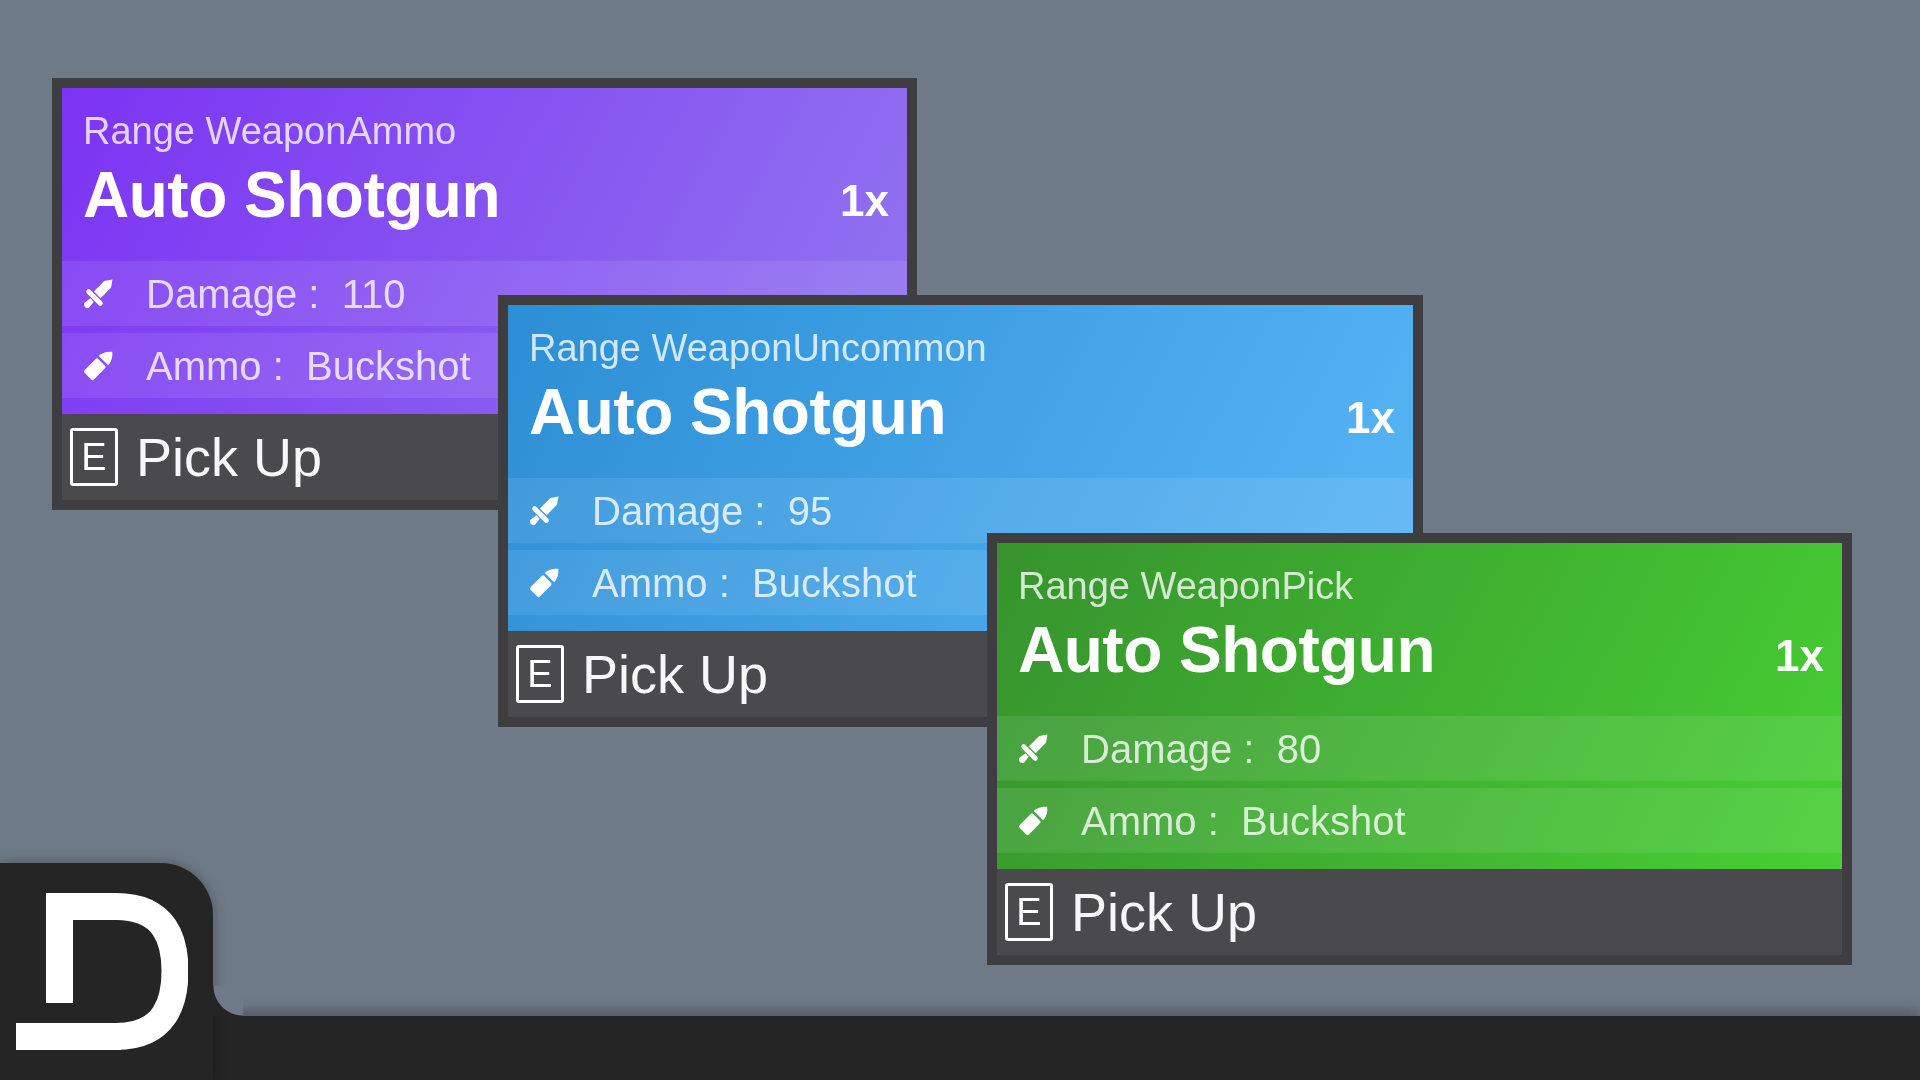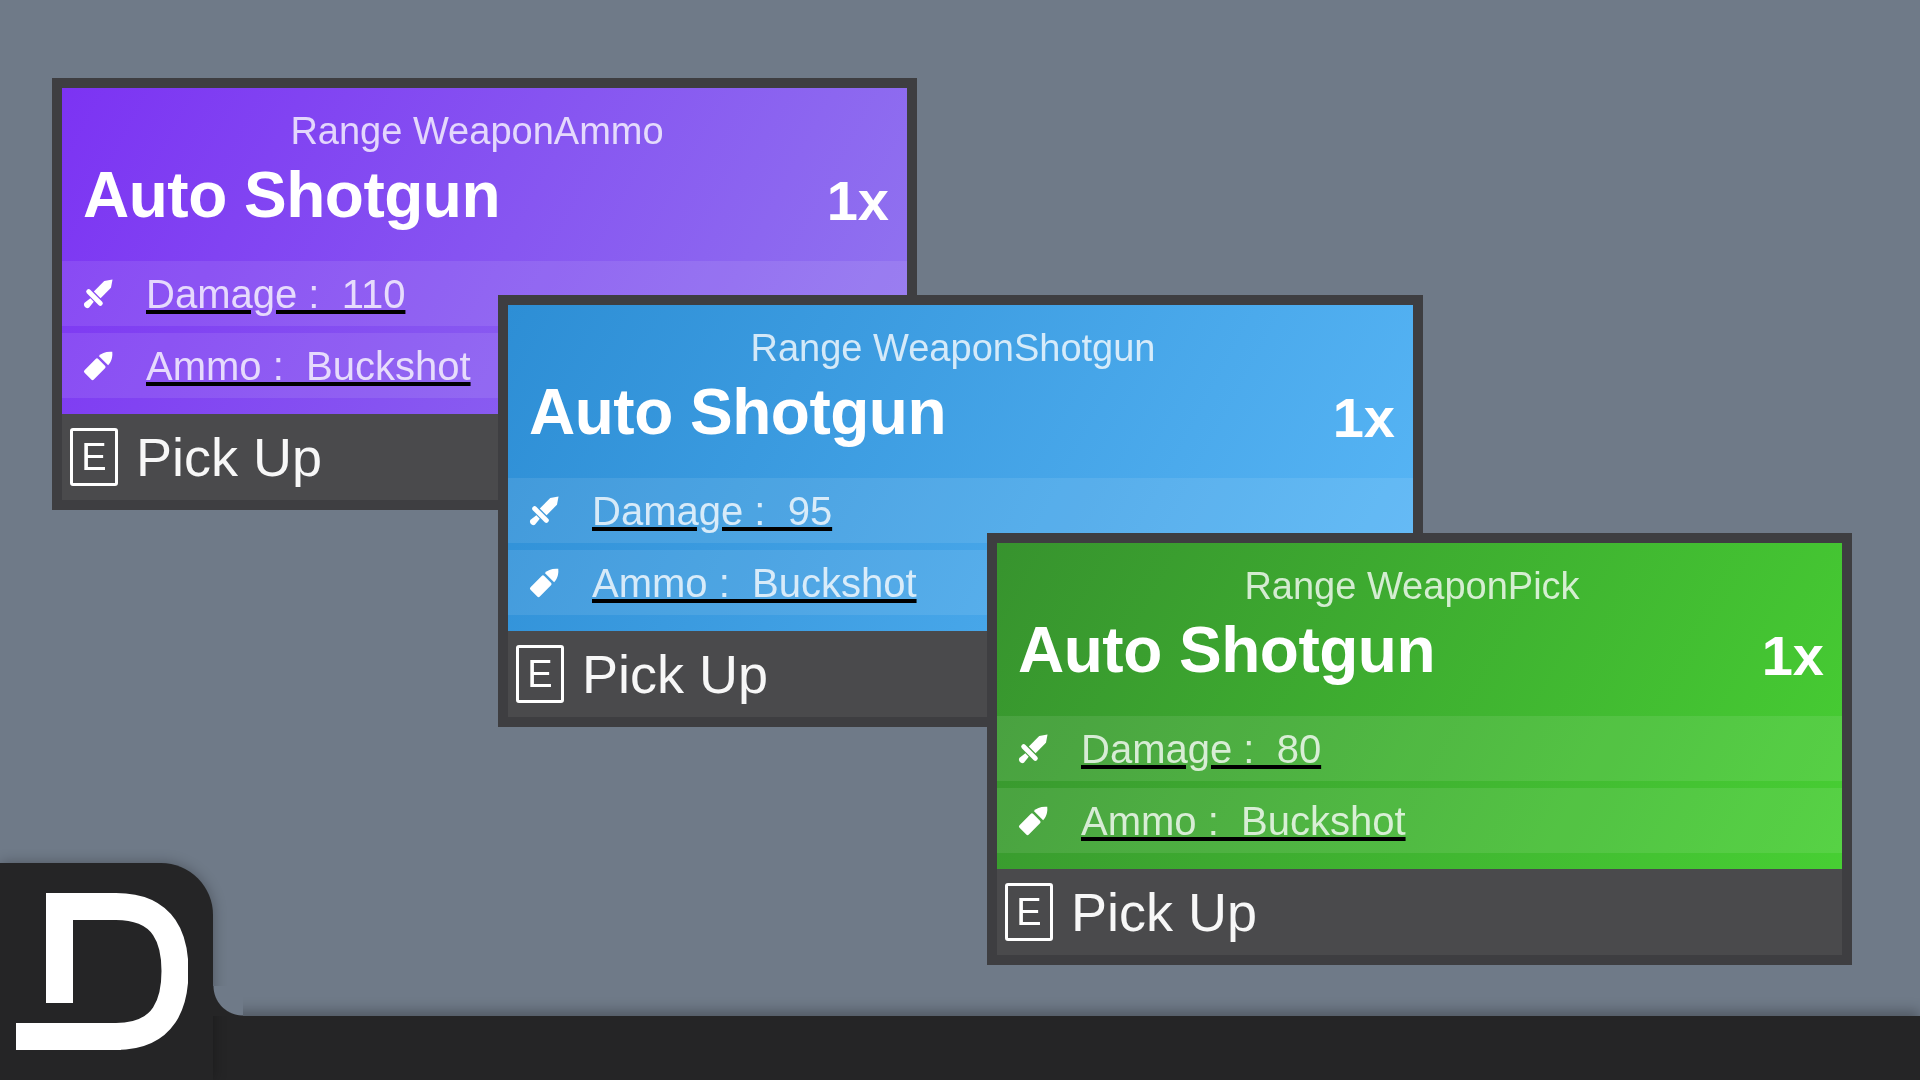--- a/index.html
+++ b/index.html
@@ -13,39 +13,38 @@
   .card{
     position:absolute;height:432px;box-sizing:border-box;
     border:10px solid var(--border,#3e3e41);
     display:flex;flex-direction:column;
   }
   .card-rare{left:52px;top:78px;width:865px;z-index:1;}
   .card-uncommon{left:498px;top:295px;width:925px;z-index:2;}
   .card-junk{left:987px;top:533px;width:865px;z-index:3;}
   .card-body{flex:1;overflow:hidden;}
   .row-head{
-    display:flex;justify-content:center;
+    display:flex;justify-content:flex-start;
     padding:22px 36px 0 21px;
     font-size:38px;line-height:42px;color:var(--text2,rgba(255,255,255,0.78));
   }
   .row-title{
     display:flex;justify-content:space-between;align-items:flex-end;
     padding:0 18px 0 21px;margin-top:8px;gap:26px;
   }
   .title{
     font-size:64px;line-height:70px;font-weight:700;color:var(--text1,#fff);
     letter-spacing:-0.5px;white-space:nowrap;
   }
-  .qty{font-size:56px;line-height:50px;font-weight:700;color:var(--text1,#fff);padding-bottom:4px;}
+  .qty{font-size:44px;line-height:50px;font-weight:700;color:var(--text1,#fff);padding-bottom:4px;}
   .stats{margin-top:31px;}
   .stat{
     height:65px;display:flex;align-items:center;
     background:var(--stripe,rgba(255,255,255,0.09));
     padding-left:14px;
-    text-decoration:underline;
   }
   .stat + .stat{margin-top:7px;}
   .stat .icon{width:44px;height:44px;margin-right:26px;flex:0 0 auto;}
   .stat .icon svg{width:100%;height:100%;display:block;}
   .stat-text{
     font-size:40px;color:var(--text2,rgba(255,255,255,0.78));
     white-space:pre;line-height:44px;
   }
   .card-footer{
     height:86px;background:var(--footer,#4a4a4c);
@@ -135,21 +134,21 @@
     </div>
     <div class="card-footer">
       <span class="keycap">E</span>
       <span class="action">Pick Up</span>
     </div>
   </div>
       <div class="card card-uncommon">
     <div class="card-body" style="background: linear-gradient(118deg, rgb(45, 142, 213), rgb(88, 182, 246));">
       <div class="row-head">
         <span class="type">Range Weapon</span>
-        <span class="rarity">Shotgun</span>
+        <span class="rarity">Uncommon</span>
       </div>
       <div class="row-title">
         <span class="title">Auto Shotgun</span>
         <span class="qty">1x</span>
       </div>
       <div class="stats">
         <div class="stat">
           <span class="icon">
             <svg viewBox="0 0 24 24">
                   <g transform="rotate(45 12 12)" fill="#ffffff">

